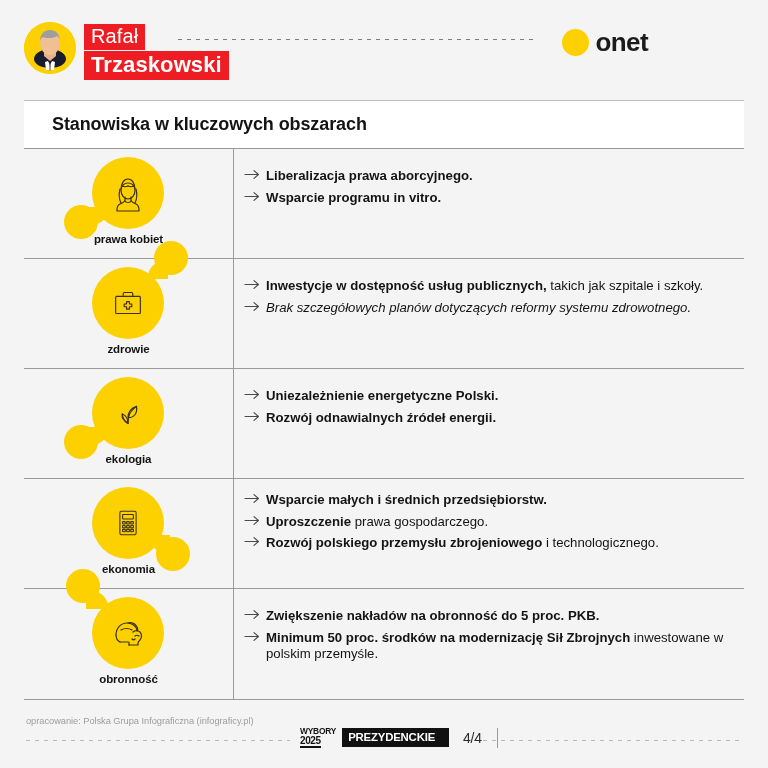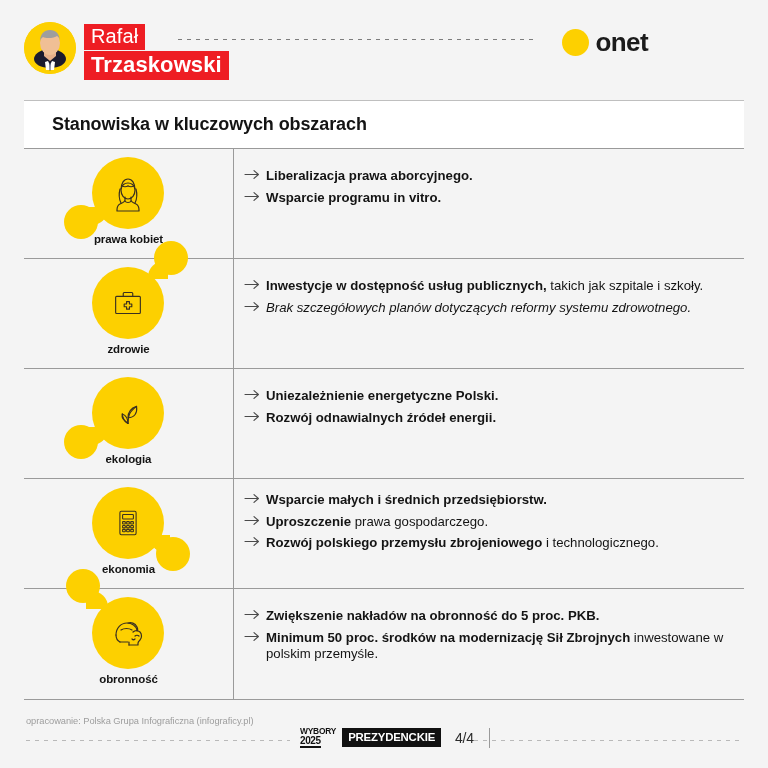--- a/index.html
+++ b/index.html
@@ -109,21 +109,21 @@
   }
   .elect { position: absolute; left: 300px; top: 727px; display: flex; align-items: center; gap: 6px; }
   .wybory { display: flex; flex-direction: column; align-items: flex-start; line-height: 1; }
   .wybory-top { font-size: 8.4px; font-weight: 700; color: #111; letter-spacing: -0.2px; }
   .wybory-bot {
     font-size: 10px; font-weight: 700; color: #111; letter-spacing: -0.4px;
     border-bottom: 2px solid #111; margin-top: 1px; padding-bottom: 0px;
   }
   .prez {
     background: #111; color: #fff; font-size: 11.4px; font-weight: 700;
-    padding: 3px 6px 4px 6px; letter-spacing: -0.2px;
+    padding: 3px 14px 4px 6px; letter-spacing: -0.2px;
   }
   .pagenum { font-size: 14px; color: #2a2a2a; margin-left: 8px; letter-spacing: -0.2px; }
   .pipe { width: 1px; height: 20px; background: #9a9a9a; margin-left: 9px; }
 </style>
 </head>
 <body>
 
 <div class="page">
 
   <div class="header">

